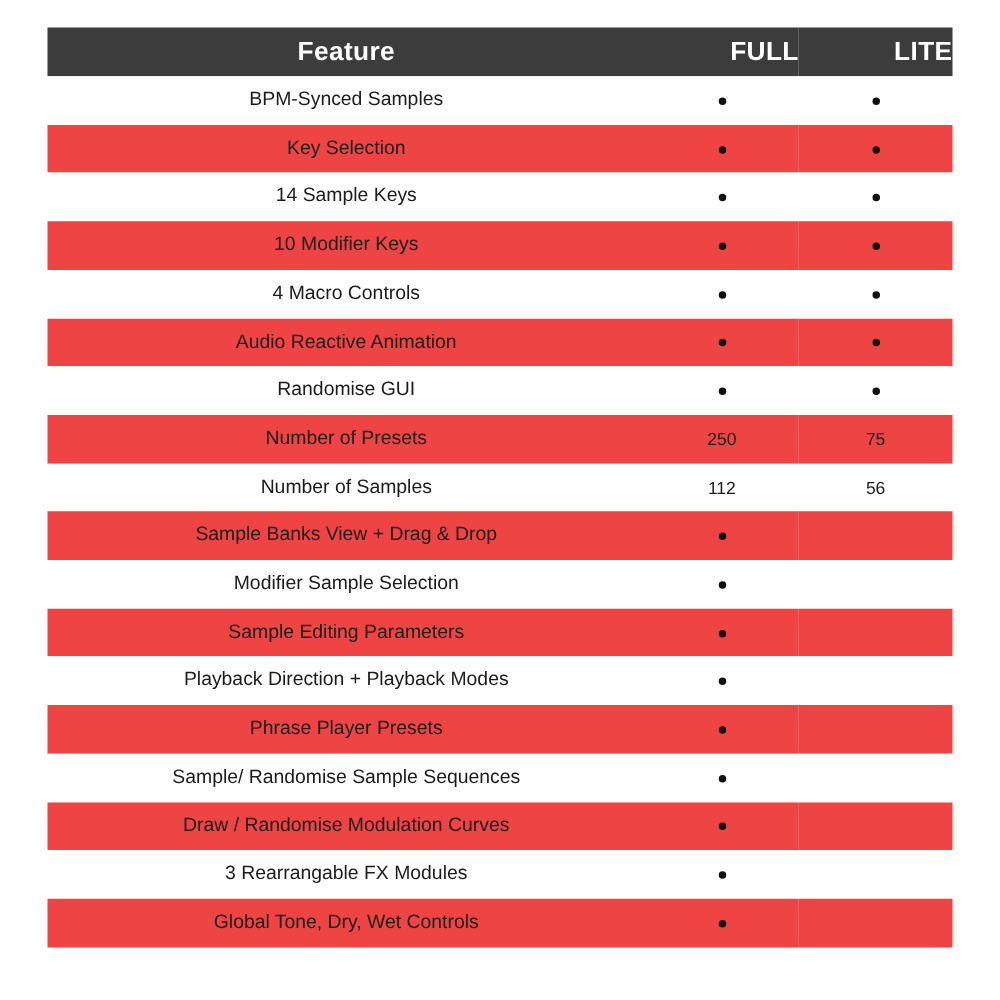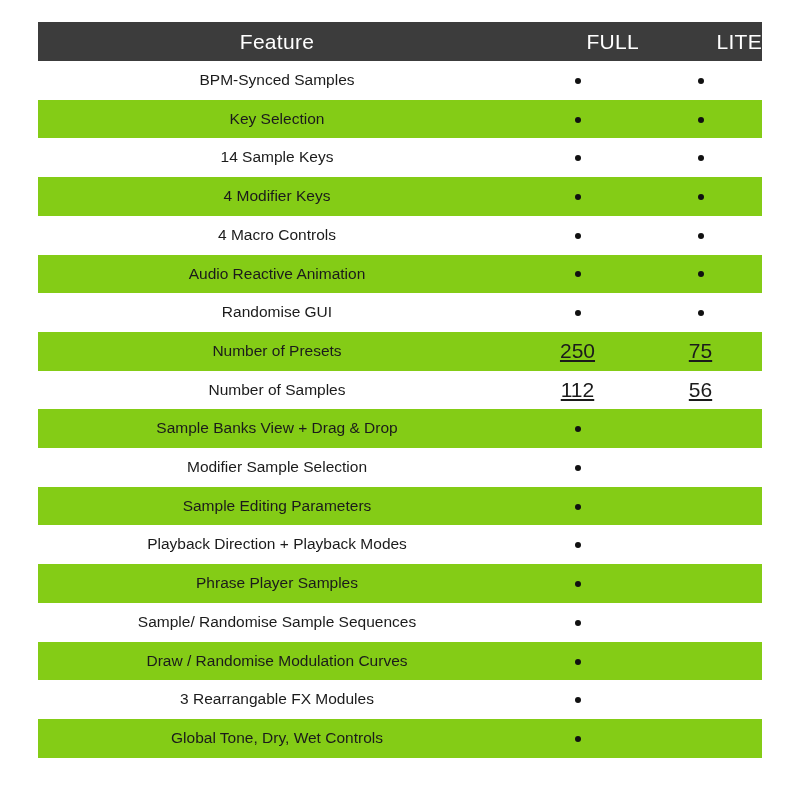--- a/index.html
+++ b/index.html
@@ -23,57 +23,56 @@
     width: 100%;
     border-collapse: collapse;
     table-layout: fixed;
   }
   .head-row {
     background: #3c3c3c;
     height: 39px;
   }
   .head-row th {
     color: #ffffff;
-    font-weight: normal;
+    font-weight: bold;
     font-size: 21px;
     letter-spacing: 0.3px;
     padding: 0;
     vertical-align: middle;
     line-height: 39px;
   }
   .col-feature { width: 478px; }
   .col-full    { width: 123px; }
   .col-lite    { width: 123px; }
 
   th.h-feature { text-align: center; }
   th.h-full    { text-align: right; }
   th.h-lite    { text-align: right; }
 
   .body-row {
     height: 38.7px;
     margin-top: 32px;
   }
-  .body-row.alt { background: #84cc16; }
+  .body-row.alt { background: #ef4444; }
   .body-row.plain { background: #ffffff; }
 
   .body-row td {
     padding: 0;
     vertical-align: middle;
     text-align: center;
     color: #1b1b1b;
     font-size: 15.5px;
     line-height: 38.7px;
     white-space: nowrap;
   }
   .body-row td.feat {
     font-size: 15.5px;
   }
   .body-row td.val {
-    font-size: 21px;
-    text-decoration: underline;
+    font-size: 14px;
   }
   .dot {
     display: inline-block;
     width: 6px;
     height: 6px;
     border-radius: 50%;
     background: #111111;
     vertical-align: middle;
     margin-bottom: 1px;
   }
@@ -106,21 +105,21 @@
           <td class="feat">Key Selection</td>
           <td class="val"><span class="dot"></span></td>
           <td class="val"><span class="dot"></span></td>
         </tr>
         <tr class="body-row plain">
           <td class="feat">14 Sample Keys</td>
           <td class="val"><span class="dot"></span></td>
           <td class="val"><span class="dot"></span></td>
         </tr>
         <tr class="body-row alt">
-          <td class="feat">4 Modifier Keys</td>
+          <td class="feat">10 Modifier Keys</td>
           <td class="val"><span class="dot"></span></td>
           <td class="val"><span class="dot"></span></td>
         </tr>
         <tr class="body-row plain">
           <td class="feat">4 Macro Controls</td>
           <td class="val"><span class="dot"></span></td>
           <td class="val"><span class="dot"></span></td>
         </tr>
         <tr class="body-row alt">
           <td class="feat">Audio Reactive Animation</td>
@@ -156,21 +155,21 @@
           <td class="feat">Sample Editing Parameters</td>
           <td class="val"><span class="dot"></span></td>
           <td class="val"><span class="empty-cell"></span></td>
         </tr>
         <tr class="body-row plain">
           <td class="feat">Playback Direction + Playback Modes</td>
           <td class="val"><span class="dot"></span></td>
           <td class="val"><span class="empty-cell"></span></td>
         </tr>
         <tr class="body-row alt">
-          <td class="feat">Phrase Player Samples</td>
+          <td class="feat">Phrase Player Presets</td>
           <td class="val"><span class="dot"></span></td>
           <td class="val"><span class="empty-cell"></span></td>
         </tr>
         <tr class="body-row plain">
           <td class="feat">Sample/ Randomise Sample Sequences</td>
           <td class="val"><span class="dot"></span></td>
           <td class="val"><span class="empty-cell"></span></td>
         </tr>
         <tr class="body-row alt">
           <td class="feat">Draw / Randomise Modulation Curves</td>

